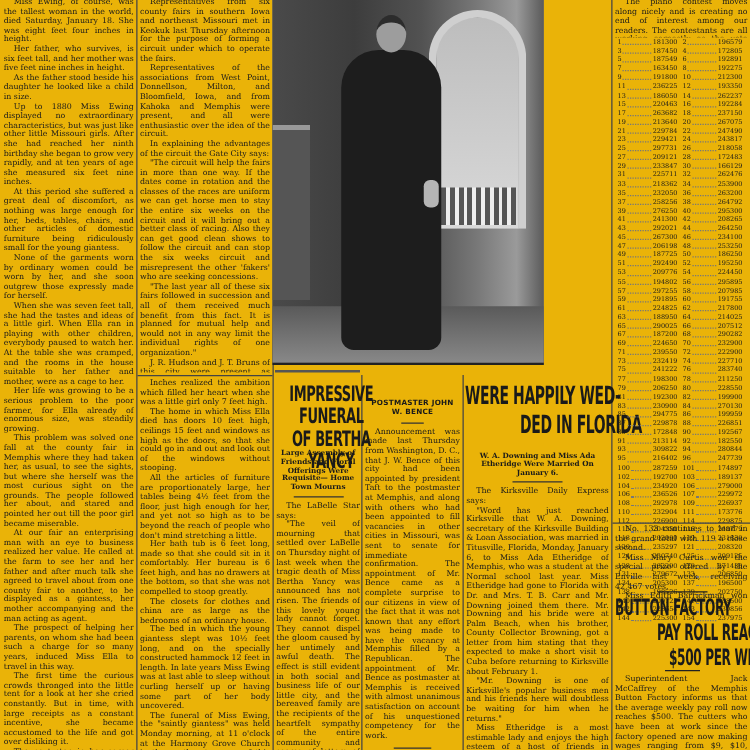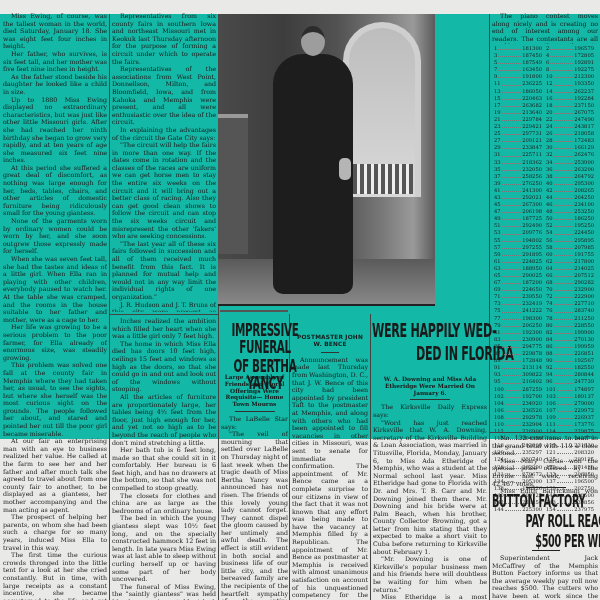--- a/index.html
+++ b/index.html
@@ -1,17 +1,17 @@
 <!DOCTYPE html>
 <html><head>
 <meta charset="utf-8">
 <style>
 *{box-sizing:border-box;margin:0;padding:0}
 body{width:600px;height:600px;overflow:hidden;background:#e9e9e7;font-family:"DejaVu Serif",serif;color:#1a1a1a;position:relative}
-.page{position:absolute;left:0;top:14px;width:600px;height:425px;background:#14b8a6}
+.page{position:absolute;left:0;top:0;width:600px;height:600px;background:#eab308}
 .col{position:absolute;font-size:6.3px;line-height:7.6px;text-align:justify;overflow:hidden}
 .col p{text-indent:8px;margin-bottom:0}
 .rule-v{position:absolute;width:1px;background:#444}
 .rule-h{position:absolute;height:1px;background:#444}
 .photo{position:absolute;left:218px;top:0;width:217px;height:292px;background:#6b6b6b;overflow:hidden;border-bottom:2px solid #222}
 .photo .bg{position:absolute;inset:0;background:linear-gradient(90deg,#4a4a4a 0%,#3d3d3d 30%,#525252 55%,#777 75%,#9a9a9a 90%,#5a5a5a 100%)}
 .photo .arch{position:absolute;left:125px;top:8px;width:78px;height:175px;border:6px solid #cfcfcf;border-bottom:none;border-radius:40px 40px 0 0;background:linear-gradient(#bdbdbd,#d9d9d9)}
 .photo .balus{position:absolute;left:125px;top:150px;width:70px;height:30px;background:repeating-linear-gradient(90deg,#eee 0 3px,#555 3px 7px)}
 .photo .figure{position:absolute;left:35px;top:12px;width:115px;height:270px}
 .photo .head{position:absolute;left:48px;top:0;width:24px;height:30px;border-radius:50%;background:#9d9d9d;border-top:6px solid #2c2c2c}

